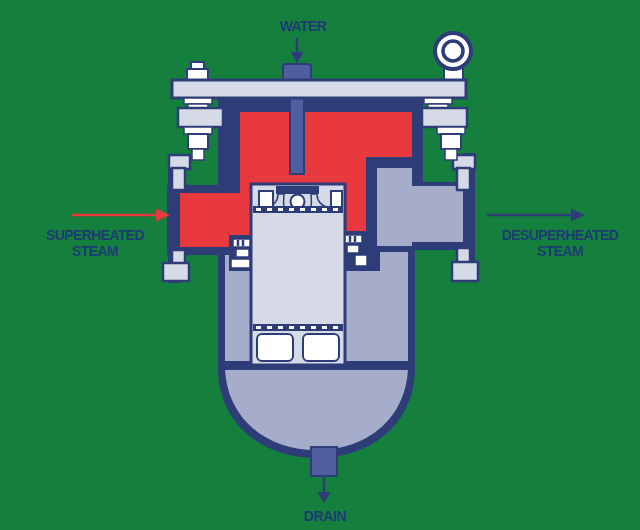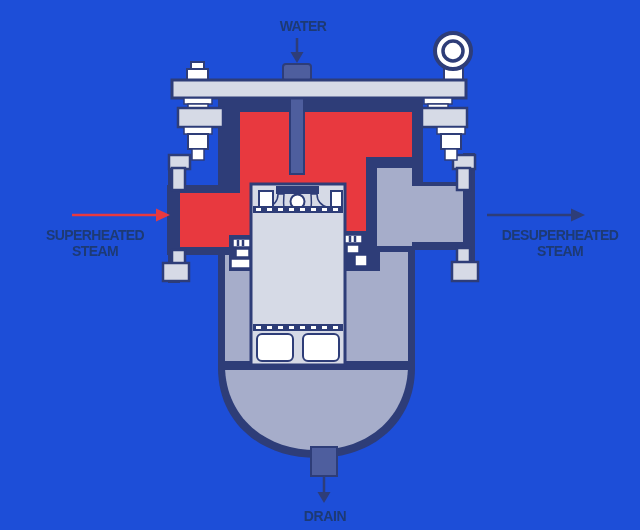--- a/index.html
+++ b/index.html
@@ -1,20 +1,20 @@
 <!DOCTYPE html>
 <html style="--c-outline: #2e3d78; --c-text: #1d3a74; --c-red: #e8393f; --c-steel: #d6dae6; --c-body: #a6adca; --c-slate: #4e5e9e; --c-white: #ffffff;"><head>
 <meta charset="utf-8">
 <style>
   html,body{margin:0;padding:0;background:#ffffff;}
   :root{
     --c-outline:#2e3d78; --c-text:#1d3a74; --c-red:#e8393f;
     --c-steel:#d6dae6; --c-body:#a6adca; --c-slate:#4e5e9e; --c-white:#ffffff;
   }
-  .stage{width:640px;height:530px;position:relative;background:#1d4ed8;overflow:hidden;}
+  .stage{width:640px;height:530px;position:relative;background:#15803d;overflow:hidden;}
   svg{display:block;}
   .lbl{font:bold 14px "Liberation Sans", sans-serif; fill:var(--c-text);
        text-anchor:middle; letter-spacing:-0.6px;}
   .lbl-sm{font:bold 14px "Liberation Sans", sans-serif; fill:var(--c-text);
        text-anchor:middle; letter-spacing:-0.4px;}
   .navy{fill:var(--c-outline);}
   .red{fill:var(--c-red);}
   .purple{fill:var(--c-body);}
   .steel{fill:var(--c-steel);stroke:var(--c-outline);stroke-width:2.5;}
   .white{fill:var(--c-white);stroke:var(--c-outline);stroke-width:2;}

